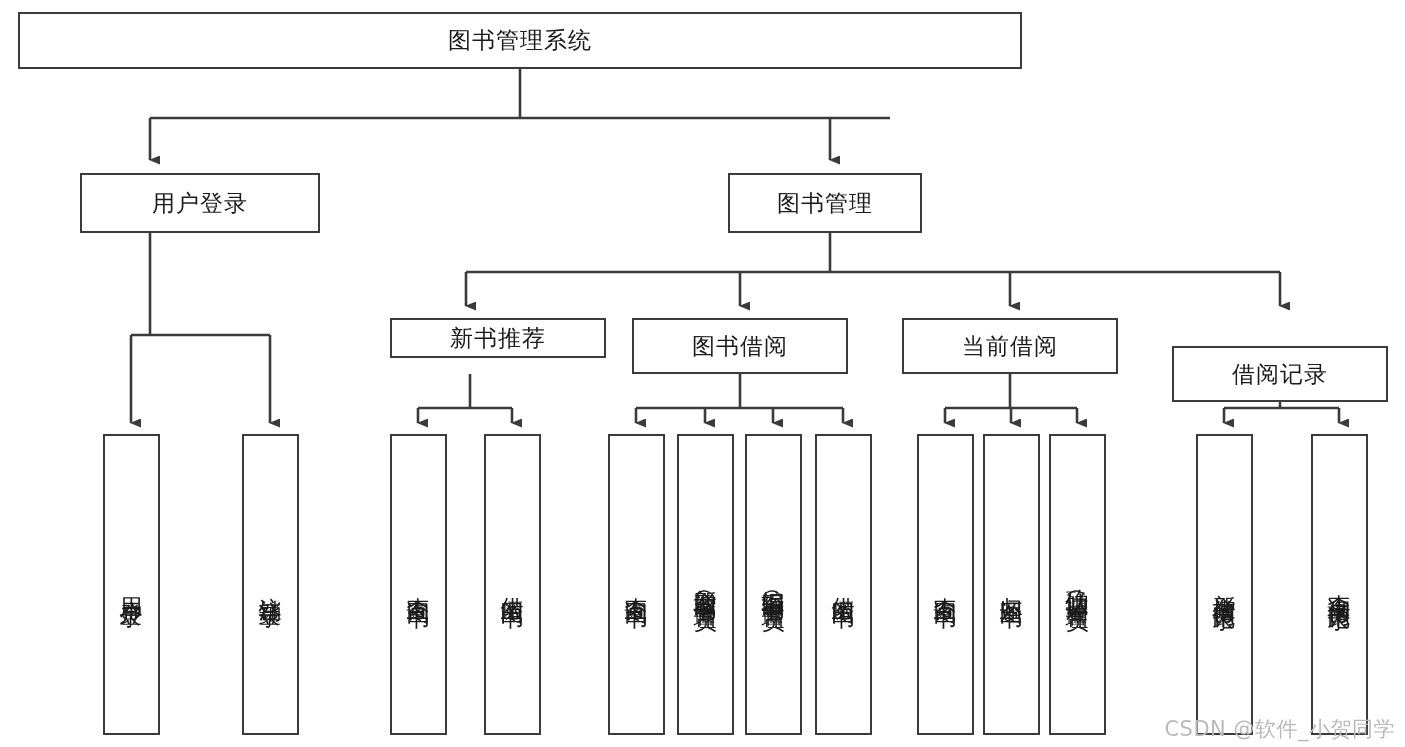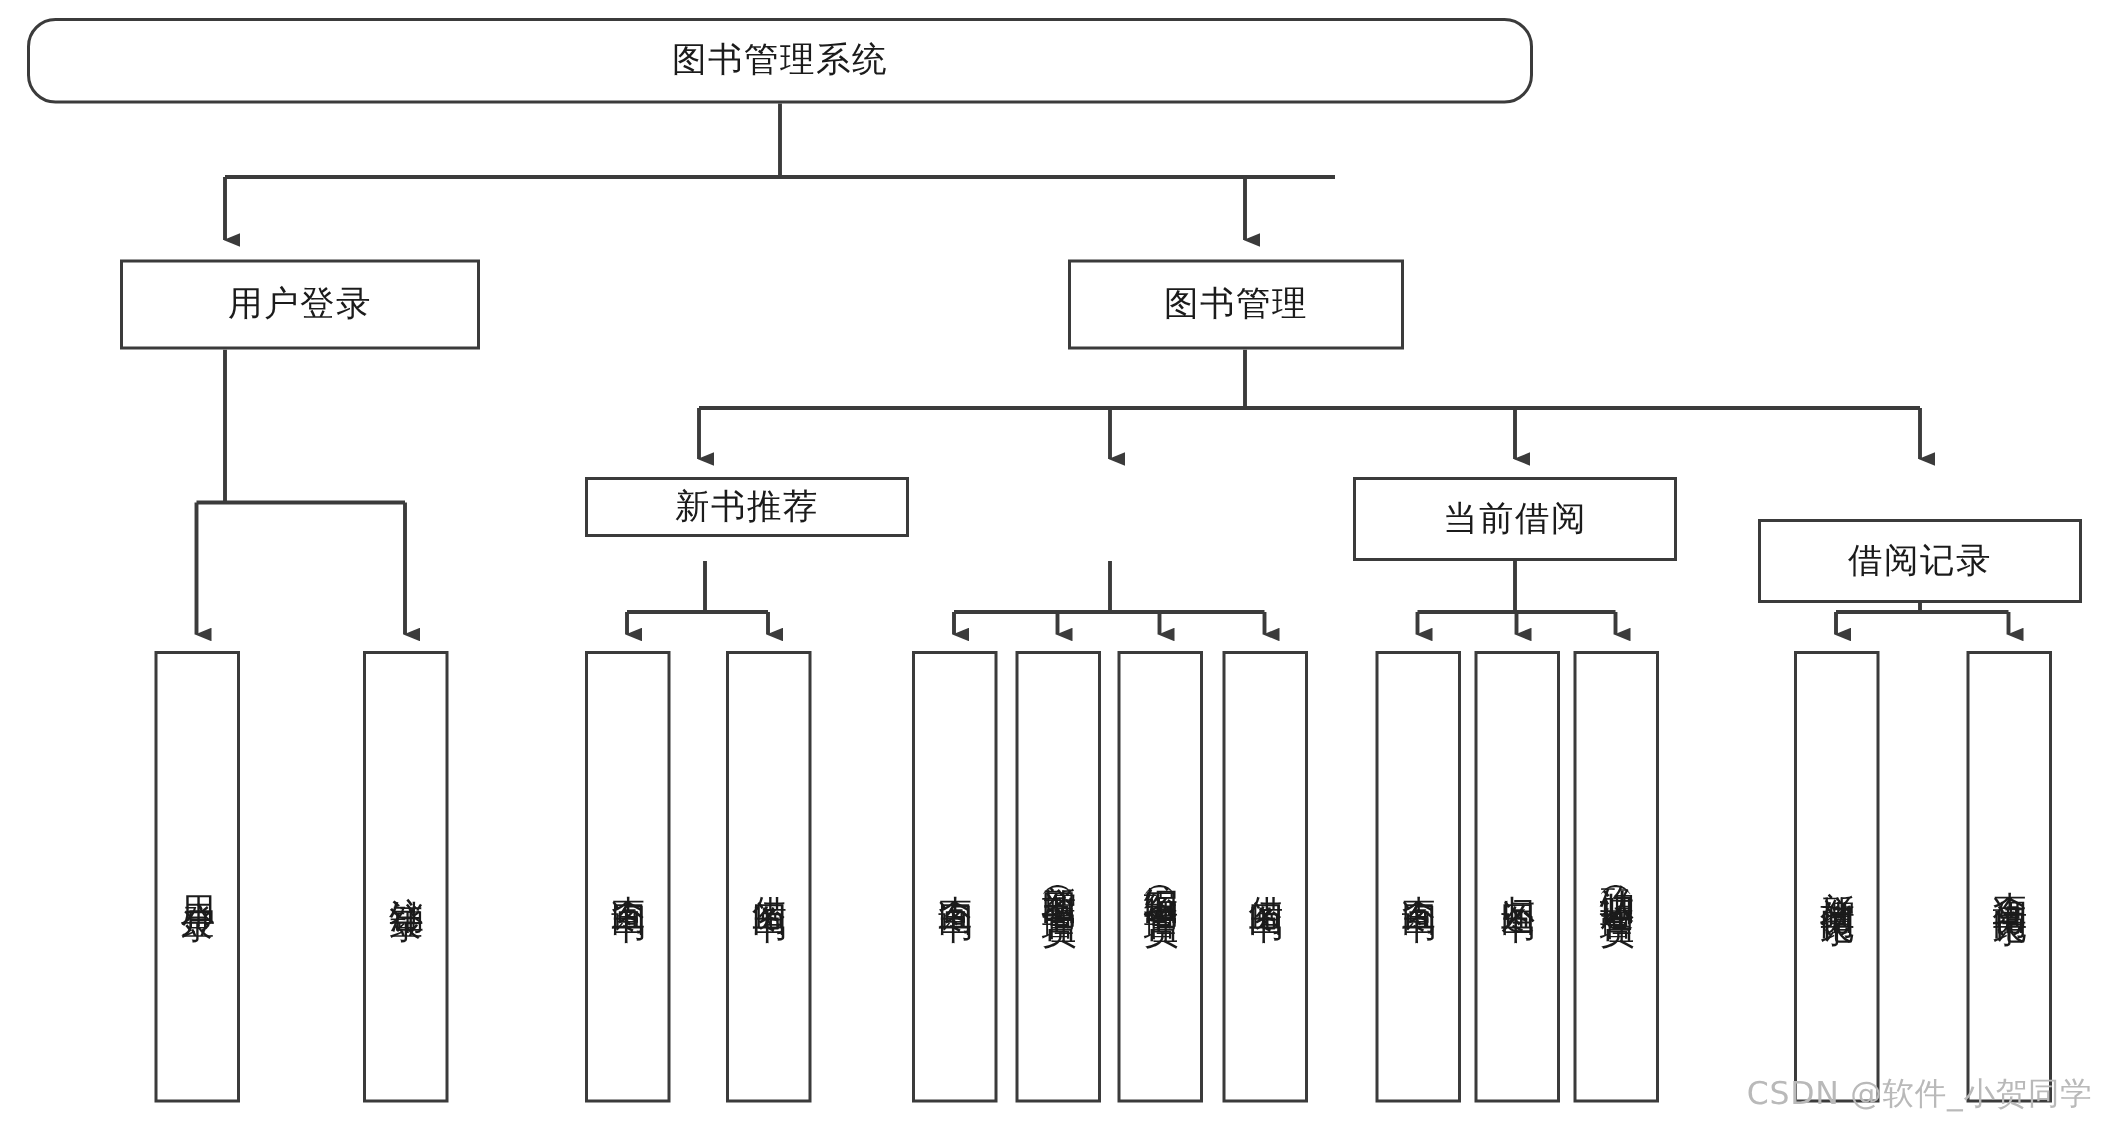--- a/index.html
+++ b/index.html
@@ -118,36 +118,39 @@
       <path d="M1011,408 L1011,423" marker-end="url(#arw)"></path>
       <path d="M1077,408 L1077,423" marker-end="url(#arw)"></path>
 
       <path d="M1280,374 L1280,408"></path>
       <path d="M1224,408 L1339,408"></path>
       <path d="M1224,408 L1224,423" marker-end="url(#arw)"></path>
       <path d="M1339,408 L1339,423" marker-end="url(#arw)"></path>
     </g>
   </svg>
 
-  <div class="node horiz" style="left:18px; top:12px; width:1004px; height:57px;border-radius:19px;">
+  <div class="node horiz" style="left:18px; top:12px; width:1004px; height:57px;">
     <span class="label">图书管理系统</span>
   </div>
 
   <div class="node horiz" style="left:80px; top:173px; width:240px; height:60px;">
     <span class="label">用户登录</span>
   </div>
 
-  <div class="node horiz" style="left:712px; top:173px; width:224px; height:60px;align-items:center;">
+  <div class="node horiz" style="left:728px; top:173px; width:194px; height:60px;align-items:center;">
     <span class="label">图书管理</span>
   </div>
 
   <div class="node horiz" style="left:362px; top:318px; width:216px; height:40px;margin-left:28px;">
     <span class="label">新书推荐</span>
   </div>
 
+  <div class="node horiz" style="left:632px; top:318px; width:216px; height:56px;">
+    <span class="label">图书借阅</span>
+  </div>
 
   <div class="node horiz" style="left:902px; top:318px; width:216px; height:56px;">
     <span class="label">当前借阅</span>
   </div>
 
   <div class="node horiz" style="left:1172px; top:318px; width:216px; height:56px;margin-top:28px;">
     <span class="label">借阅记录</span>
   </div>
 
   <div class="node vert" style="left:103px; top:434px; width:57px; height:301px;">

